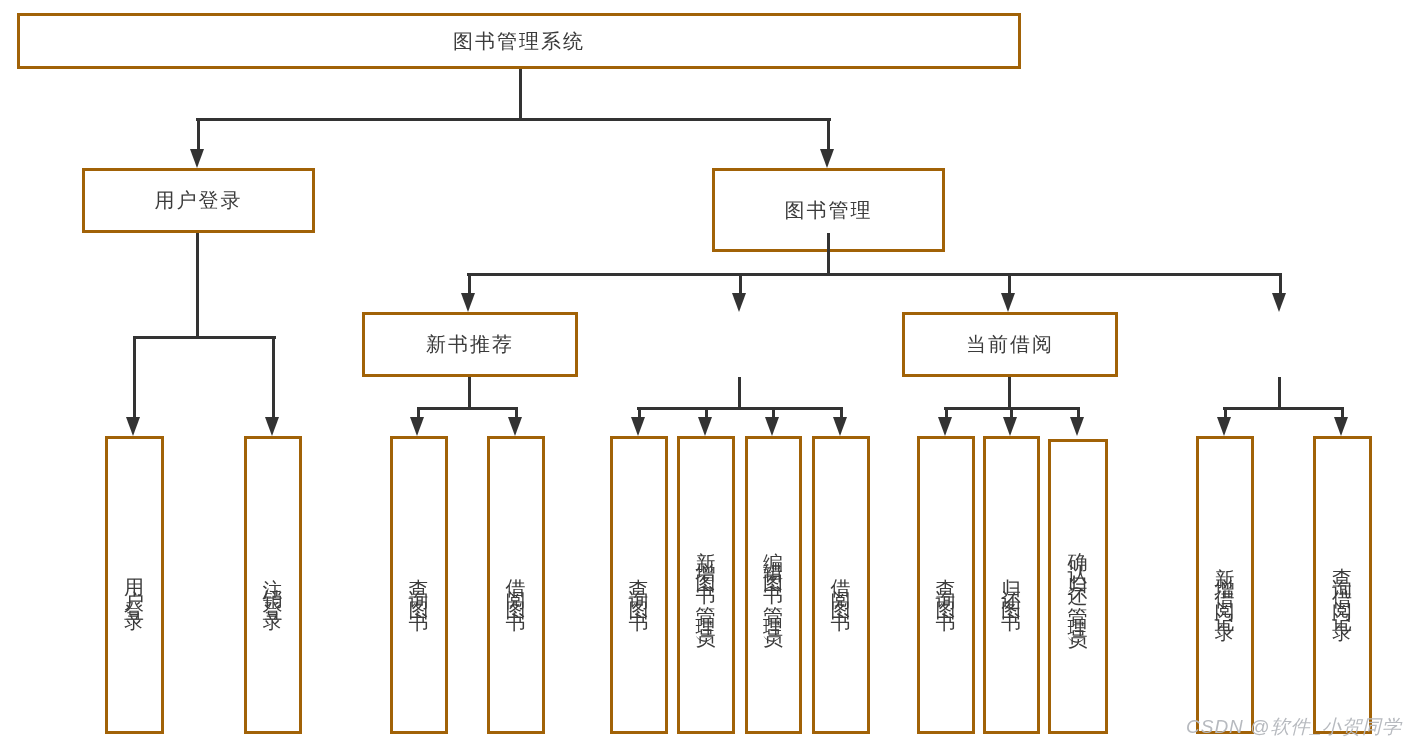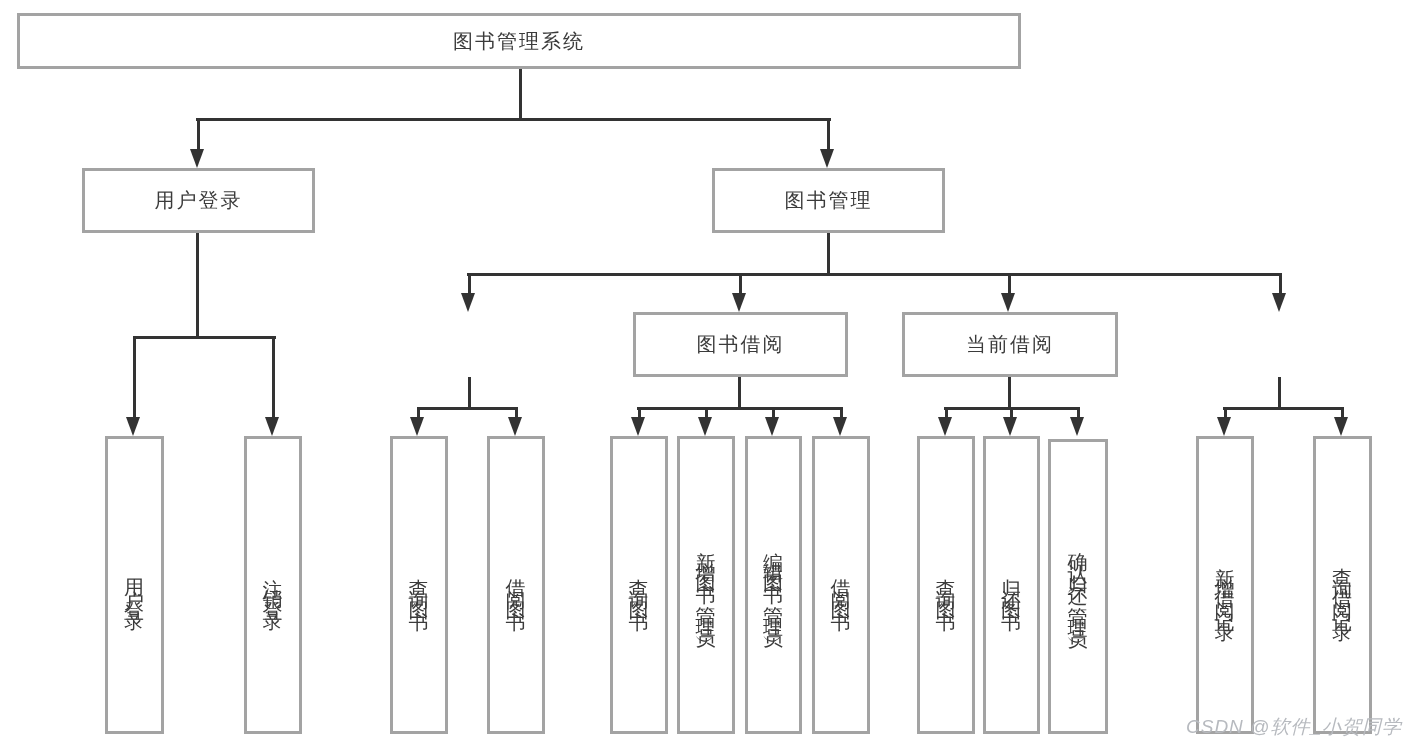--- a/index.html
+++ b/index.html
@@ -7,21 +7,21 @@
     position:relative;
     width:1405px;height:747px;
     background:#ffffff;
     font-family:"Liberation Sans", sans-serif;
     color:#3b3b3b;
     overflow:hidden;
   }
   .box{
     position:absolute;
     box-sizing:border-box;
-    border:3px solid #a3a3a3;
+    border:3px solid #a16207;
     background:#ffffff;
     display:flex;
     align-items:center;
     justify-content:center;
     font-size:20px;
     letter-spacing:2px;
     white-space:nowrap;
   }
   .box-v{
     writing-mode:vertical-rl;
@@ -47,23 +47,23 @@
   }
 </style>
 </head>
 <body>
 
 <div class="canvas">
 
   <div class="box" style="left:17px;top:13px;width:1004px;height:56px;">图书管理系统</div>
 
   <div class="box" style="left:82px;top:168px;width:233px;height:65px;">用户登录</div>
-  <div class="box" style="left:712px;top:168px;width:233px;height:65px;">图书管理</div>
+  <div class="box" style="left:712px;top:168px;width:233px;height:84px;">图书管理</div>
 
-  <div class="box" style="left:633px;top:312px;width:215px;height:65px;">图书借阅</div>
+  <div class="box" style="left:362px;top:312px;width:216px;height:65px;">新书推荐</div>
   <div class="box" style="left:902px;top:312px;width:216px;height:65px;">当前借阅</div>
 
   <div class="box box-v" style="left:105px;top:436px;width:59px;height:298px;">用户登录</div>
   <div class="box box-v" style="left:244px;top:436px;width:58px;height:298px;">注销登录</div>
 
   <div class="box box-v" style="left:390px;top:436px;width:58px;height:298px;">查询图书</div>
   <div class="box box-v" style="left:487px;top:436px;width:58px;height:298px;">借阅图书</div>
 
   <div class="box box-v" style="left:610px;top:436px;width:58px;height:298px;">查询图书</div>
   <div class="box box-v" style="left:677px;top:436px;width:58px;height:298px;">新增图书（管理员）</div>

